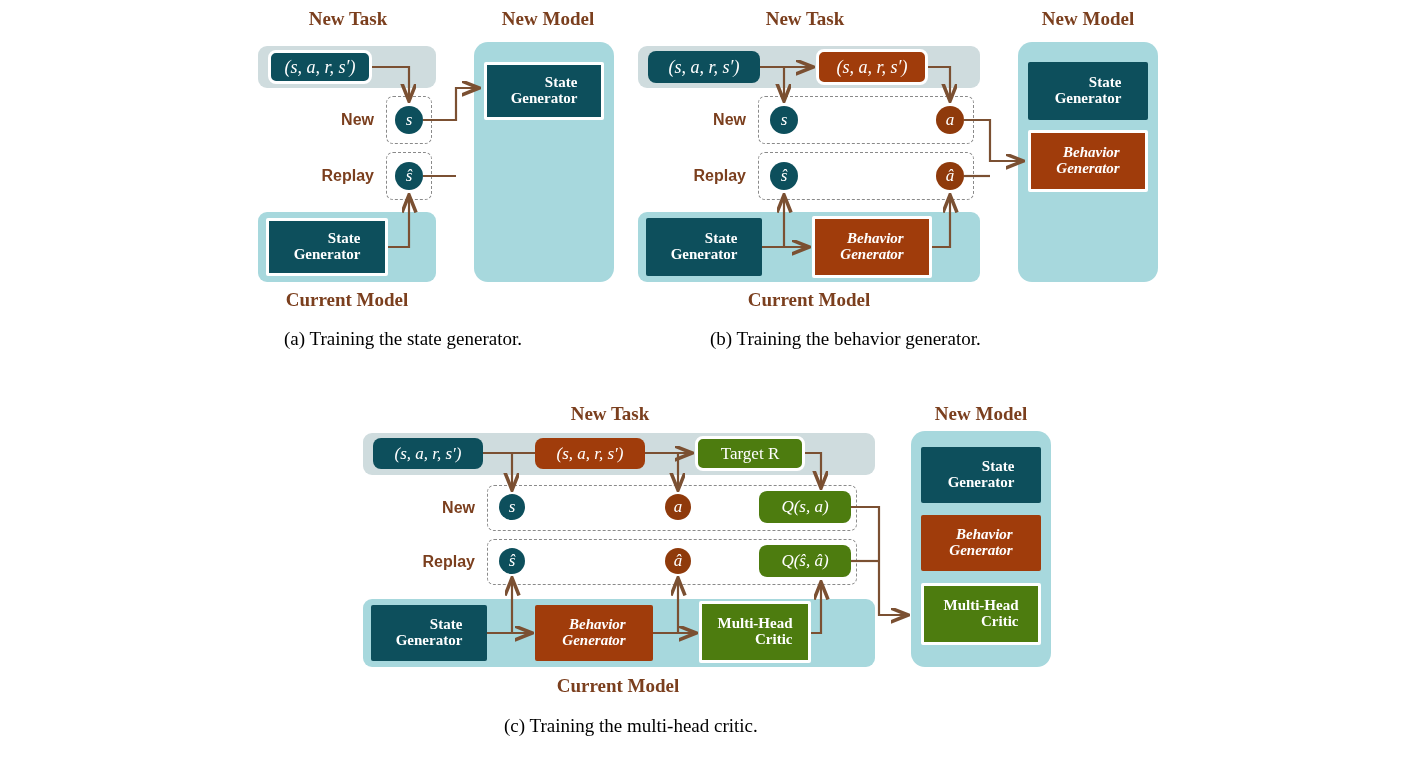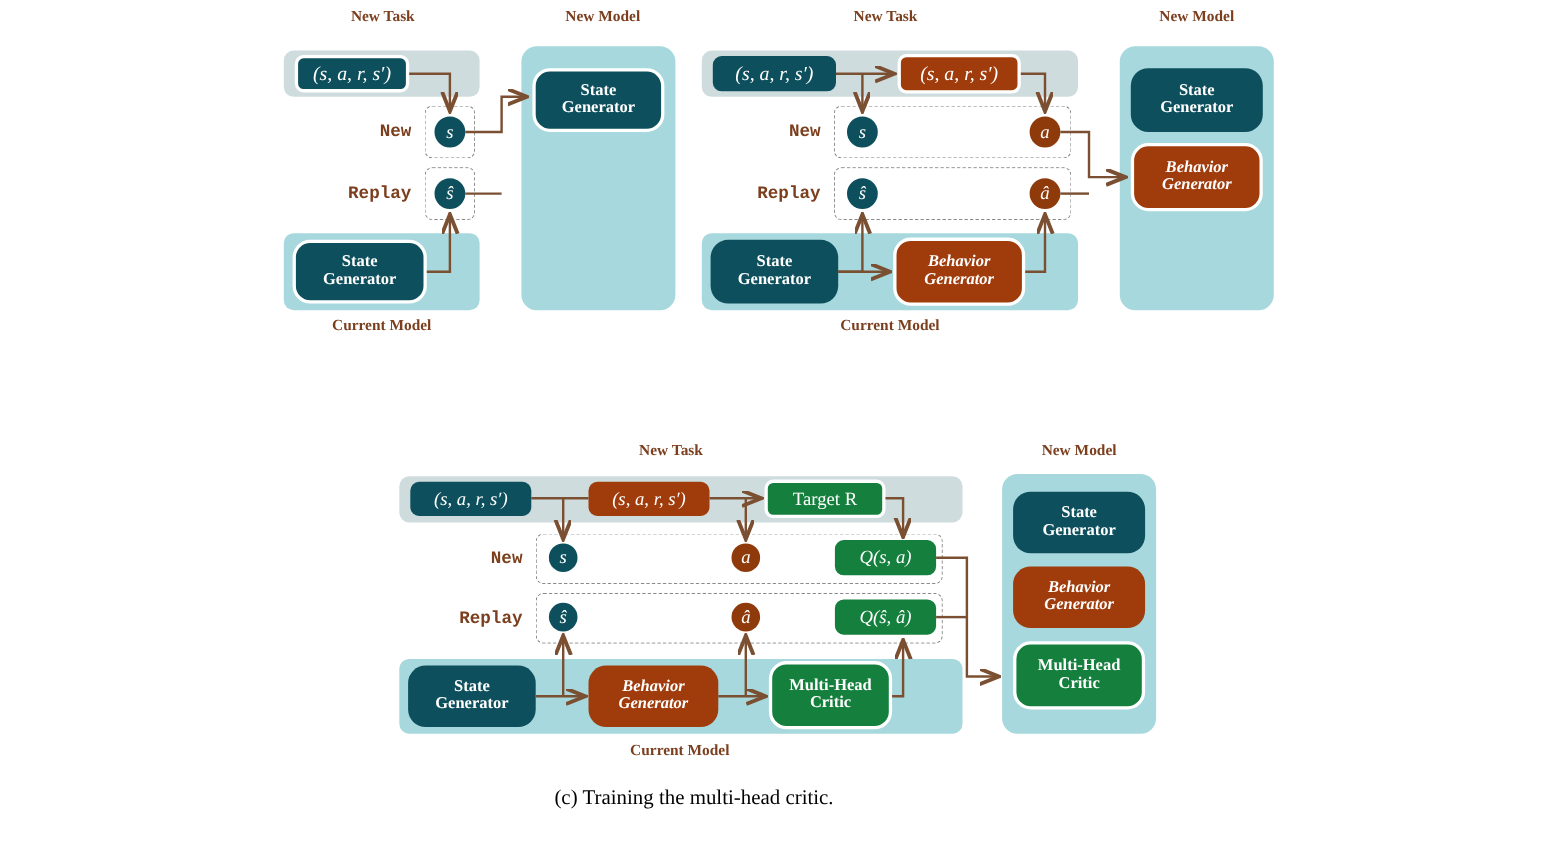--- a/index.html
+++ b/index.html
@@ -13,28 +13,28 @@
     overflow: hidden;
   }
   .panel { position: absolute; }
 
   
   .hdr {
     position: absolute;
     color: #7B3F1E;
     font-family: "Liberation Serif", "DejaVu Serif", serif;
     font-weight: bold;
-    font-size: 14px;
+    font-size: 19px;
     white-space: nowrap;
     text-align: center;
   }
   .rowlabel {
     position: absolute;
     color: #7B3F1E;
-    font-family: Liberation Mono, monospace;
+    font-family: Liberation Sans, sans-serif;
     font-weight: bold;
     font-size: 16px;
     white-space: nowrap;
     text-align: right;
   }
   .caption {
     position: absolute;
     color: #000;
     font-family: "Liberation Serif", "DejaVu Serif", serif;
     font-size: 19px;
@@ -66,30 +66,30 @@
     box-sizing: border-box;
   }
 
   
   .box {
     position: absolute;
     box-sizing: border-box;
     display: flex;
     align-items: center;
     justify-content: center;
-    text-align: center;
+    text-align: right;
     color: #ffffff;
     font-family: "Liberation Serif", "DejaVu Serif", serif;
     font-weight: bold;
     line-height: 1.04;
-    border-radius: 16px;
+    border-radius: 2px;
   }
   .teal   { background: #0D4F5C; }
   .brown  { background: #A03C0B; font-style: italic; }
-  .orange { background: #15803d; }
+  .orange { background: #4d7c0f; }
   .hl { border: 3.5px solid #ffffff; box-shadow: 0 0 0 0.5px rgba(255,255,255,0.0); }
 
   
   .mathbox {
     position: absolute;
     box-sizing: border-box;
     display: flex;
     align-items: center;
     justify-content: center;
     color: #ffffff;
@@ -160,20 +160,21 @@
       <path d="M372,67 H409 V100" marker-end="url(#ar)"></path>
 
       <path d="M388,247 H409 V196" marker-end="url(#ar)"></path>
 
       <path d="M423,120 H456 V88 H478" marker-end="url(#ar)"></path>
       <path d="M423,176 H456"></path>
     </g>
   </svg>
 
   <div class="hdr" style="left:272px;top:289px;width:150px;">Current Model</div>
+  <div class="caption" style="left:284px;top:328px;">(a)  Training the state generator.</div>
 </div>
 
 <div class="panel" style="left:630px;top:0;width:560px;height:360px;">
 
   <div class="hdr" style="left:105px;top:8px;width:140px;">New Task</div>
   <div class="hdr" style="left:388px;top:8px;width:140px;">New Model</div>
 
   <div class="band-task" style="left:8px;top:46px;width:342px;height:42px;"></div>
   <div class="band-current" style="left:8px;top:212px;width:342px;height:70px;"></div>
   <div class="band-newmodel" style="left:388px;top:42px;width:140px;height:240px;"></div>
@@ -220,20 +221,21 @@
       <path d="M132,247 H178" marker-end="url(#ar)"></path>
 
       <path d="M302,247 H320 V196" marker-end="url(#ar)"></path>
 
       <path d="M334,120 H360 V161 H392" marker-end="url(#ar)"></path>
       <path d="M334,176 H360"></path>
     </g>
   </svg>
 
   <div class="hdr" style="left:104px;top:289px;width:150px;">Current Model</div>
+  <div class="caption" style="left:80px;top:328px;">(b)  Training the behavior generator.</div>
 </div>
 
 <div class="panel" style="left:355px;top:395px;width:720px;height:384px;">
 
   <div class="hdr" style="left:185px;top:8px;width:140px;">New Task</div>
   <div class="hdr" style="left:556px;top:8px;width:140px;">New Model</div>
 
   <div class="band-task" style="left:8px;top:38px;width:512px;height:42px;"></div>
   <div class="band-current" style="left:8px;top:204px;width:512px;height:68px;"></div>
   <div class="band-newmodel" style="left:556px;top:36px;width:140px;height:236px;"></div>

